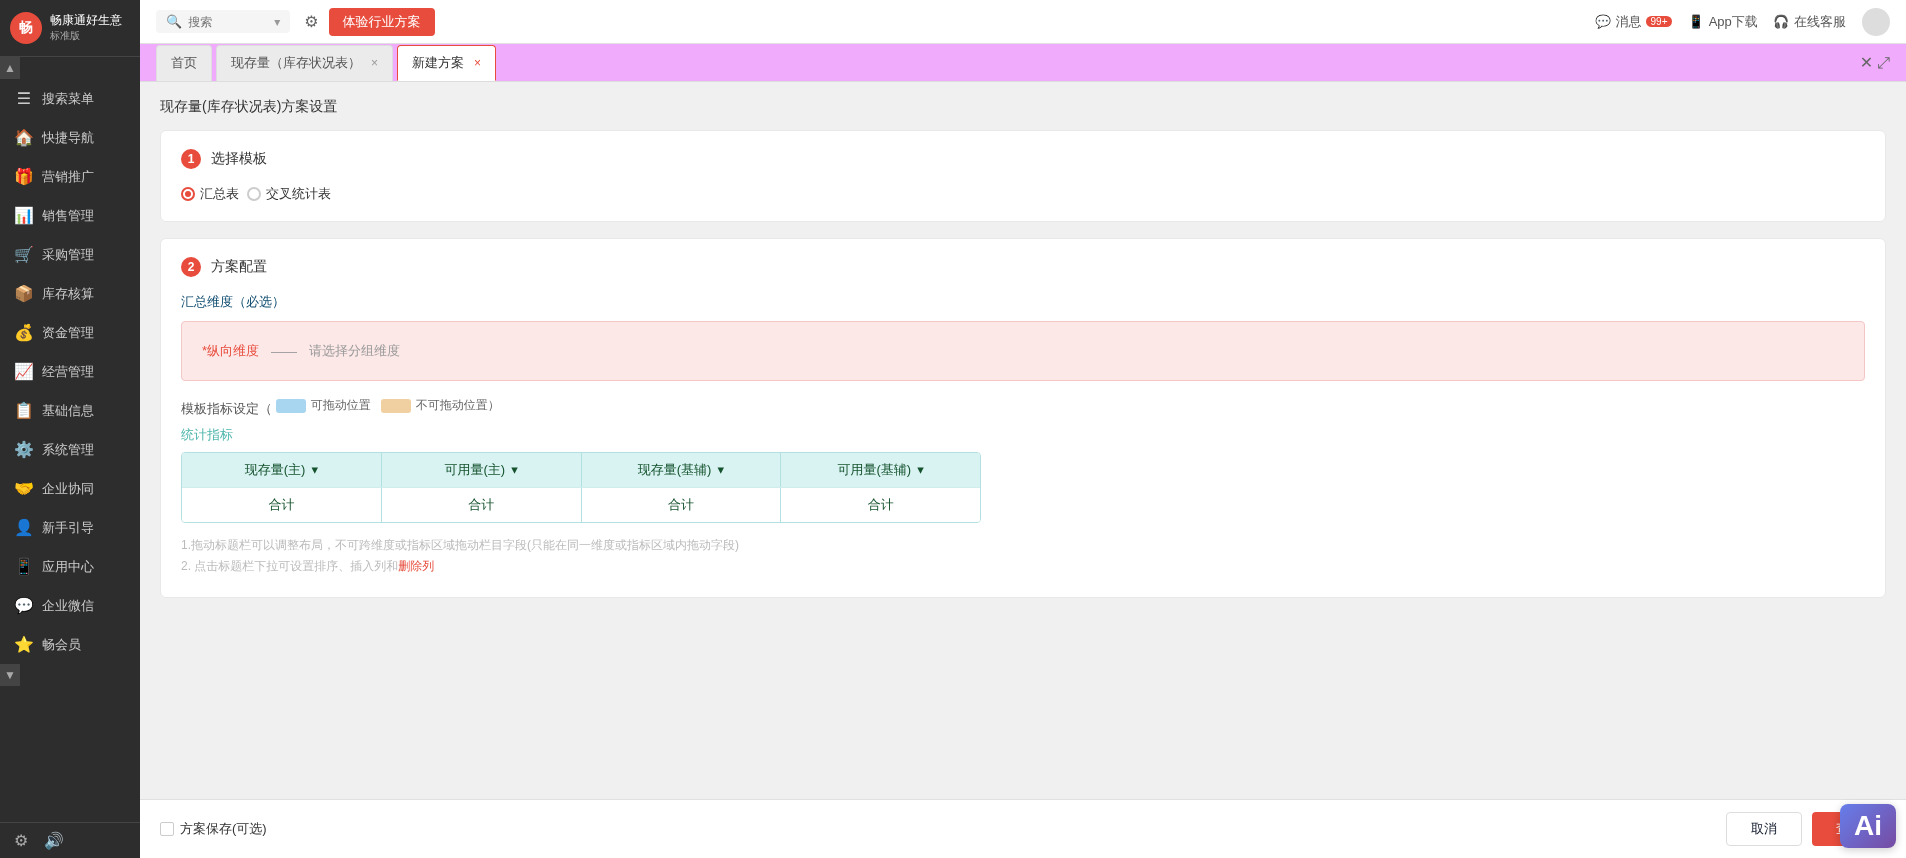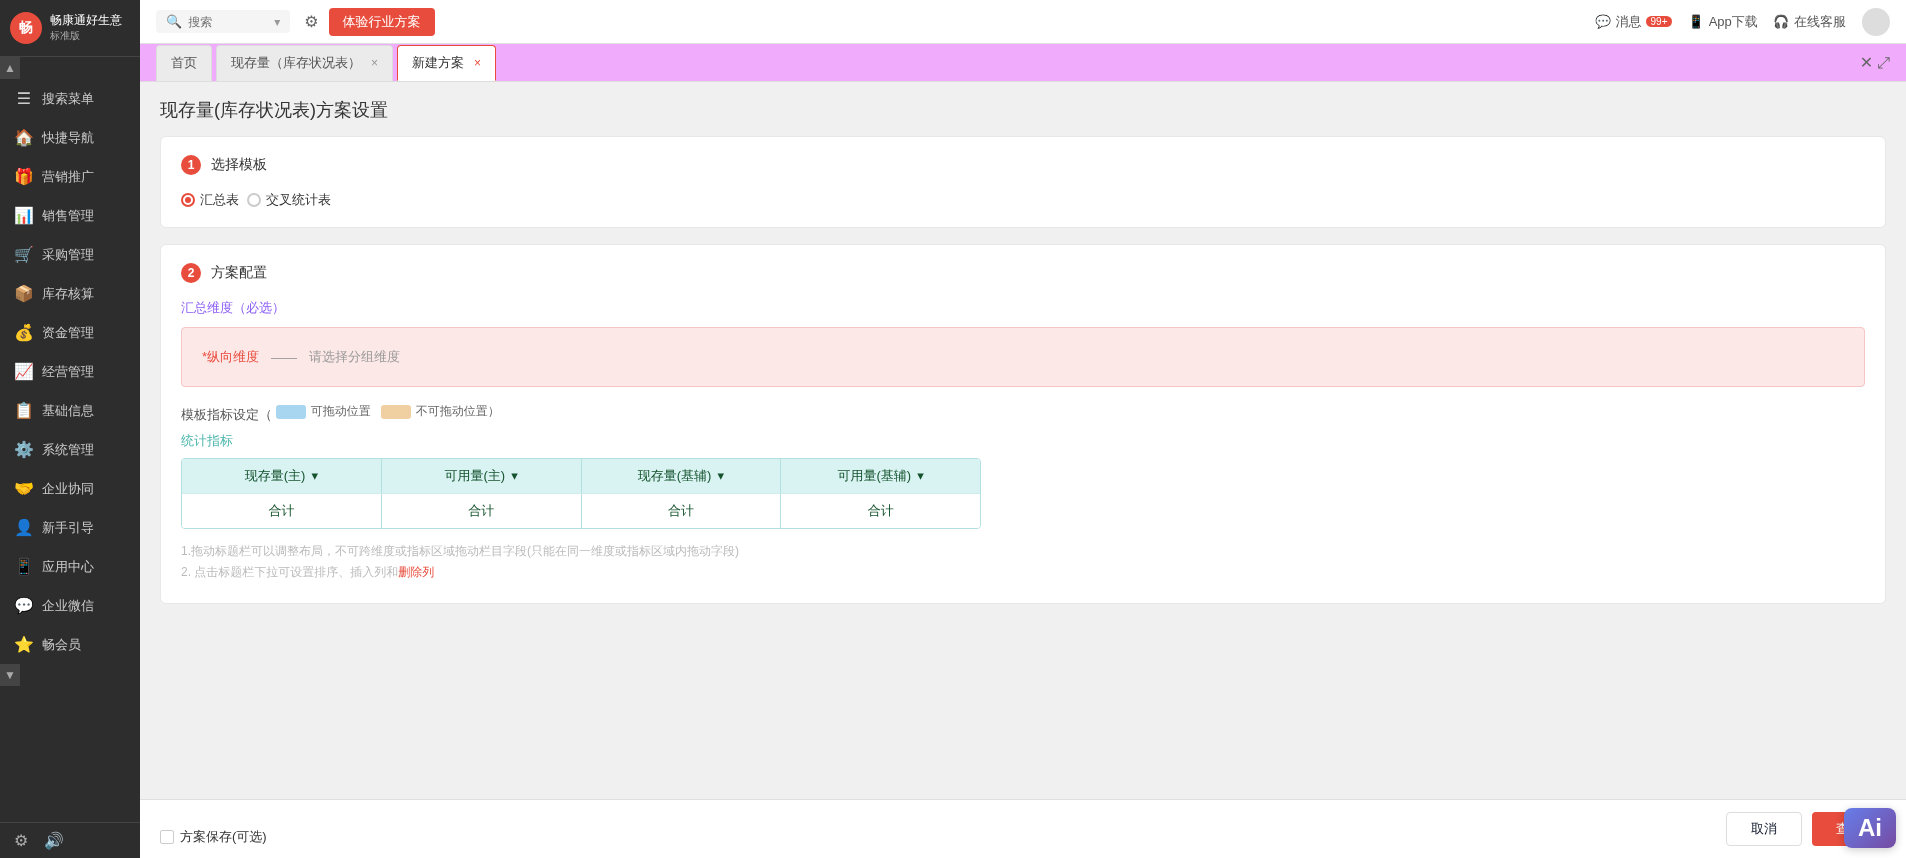--- a/index.html
+++ b/index.html
@@ -123,21 +123,21 @@
     .tab-close.active-close { color: #e74c3c; }
     .tab-expand { margin-left: auto; display: flex; align-items: center; gap: 4px; }
     .tab-expand-icon { font-size: 16px; color: #666; cursor: pointer; }
 
     
     .content {
       flex: 1; overflow-y: auto; padding: 16px 20px;
       background: #f0f0f0;
     }
 
-    .page-title { font-size: 18px; color: #333; margin-bottom: 14px; font-weight: 500; }
+    .page-title { font-size: 14px; color: #333; margin-bottom: 14px; font-weight: 500; }
 
     .section-card {
       background: #fff; border-radius: 6px; padding: 18px 20px; margin-bottom: 16px;
       border: 1px solid #e8e8e8;
     }
 
     .step-header {
       display: flex; align-items: center; gap: 10px; margin-bottom: 16px;
     }
     .step-num {
@@ -151,21 +151,21 @@
     .radio-item { display: flex; align-items: center; gap: 5px; cursor: pointer; font-size: 13px; color: #333; }
     .radio-circle {
       width: 14px; height: 14px; border-radius: 50%; border: 2px solid #ccc;
       display: flex; align-items: center; justify-content: center;
     }
     .radio-circle.selected { border-color: #e74c3c; }
     .radio-circle.selected::after {
       content: ''; width: 6px; height: 6px; border-radius: 50%; background: #e74c3c;
     }
 
-    .form-label { font-size: 13px; color: #8b5cf6; margin-bottom: 10px; }
+    .form-label { font-size: 13px; color: #0c4a6e; margin-bottom: 10px; }
 
     .dimension-box {
       background: #fde8e8; border: 1px solid #f5c6c6; border-radius: 4px;
       padding: 20px; display: flex; align-items: center; gap: 12px;
       color: #c0392b; font-size: 13px;
     }
     .dimension-required { color: #e74c3c; }
     .dimension-dash { color: #999; }
     .dimension-placeholder { color: #999; }
 
@@ -196,21 +196,21 @@
 
     .tips-section { margin-top: 14px; color: #bbb; font-size: 12px; }
     .tips-section p { margin-bottom: 4px; }
     .tips-highlight { color: #e74c3c; }
 
     .bottom-bar {
       border-top: 1px solid #e0e0e0;
       background: #fff;
       padding: 12px 20px;
       display: flex;
-      align-items: flex-end;
+      align-items: center;
       justify-content: space-between;
       flex-shrink: 0;
     }
     .save-checkbox { display: flex; align-items: center; gap: 6px; font-size: 13px; color: #333; cursor: pointer; }
     .checkbox-box {
       width: 14px; height: 14px; border: 1px solid #ccc; border-radius: 2px; background: #fff;
     }
     .bottom-actions { display: flex; gap: 10px; }
     .btn-cancel {
       background: #fff; border: 1px solid #ddd; color: #0f172a;
@@ -224,21 +224,21 @@
     
     .sidebar-scroll { overflow-y: auto; flex: 1; }
     .content::-webkit-scrollbar { width: 6px; }
     .content::-webkit-scrollbar-thumb { background: #ccc; border-radius: 3px; }
 
     
     .ai-badge {
       position: fixed; bottom: 10px; right: 10px;
       background: linear-gradient(135deg, #667eea 0%, #764ba2 100%);
       color: white; border-radius: 8px; padding: 6px 14px;
-      font-size: 24px; font-weight: bold; cursor: pointer;
+      font-size: 28px; font-weight: bold; cursor: pointer;
       box-shadow: 0 2px 8px rgba(0,0,0,0.2);
     }
   </style>
 </head>
 <body>
 
 <div class="sidebar">
   <div class="sidebar-logo">
     <div class="sidebar-logo-icon">
       <span>畅</span>

